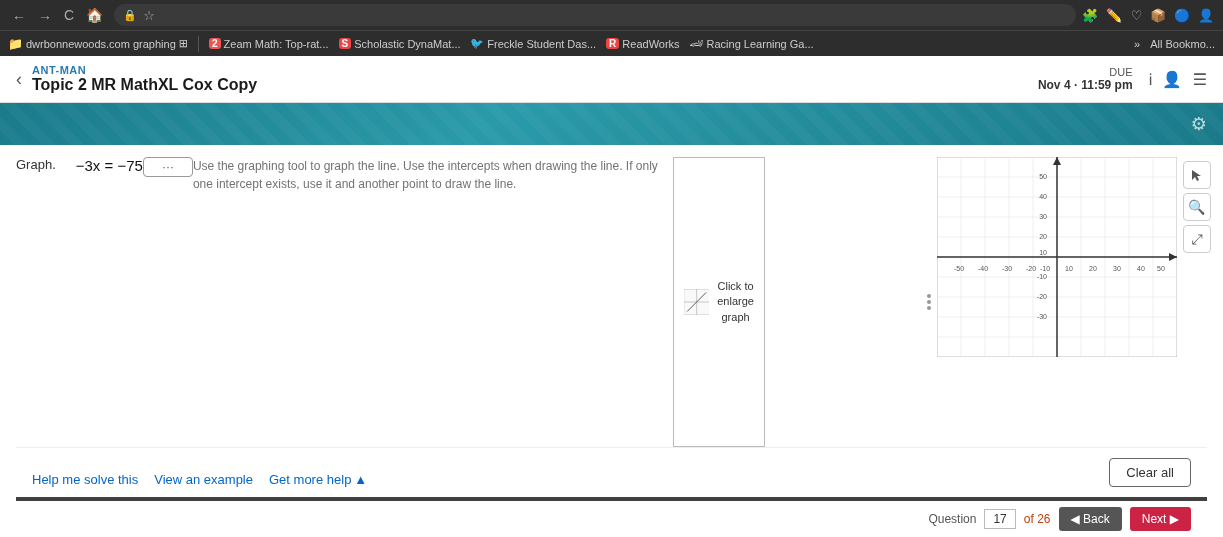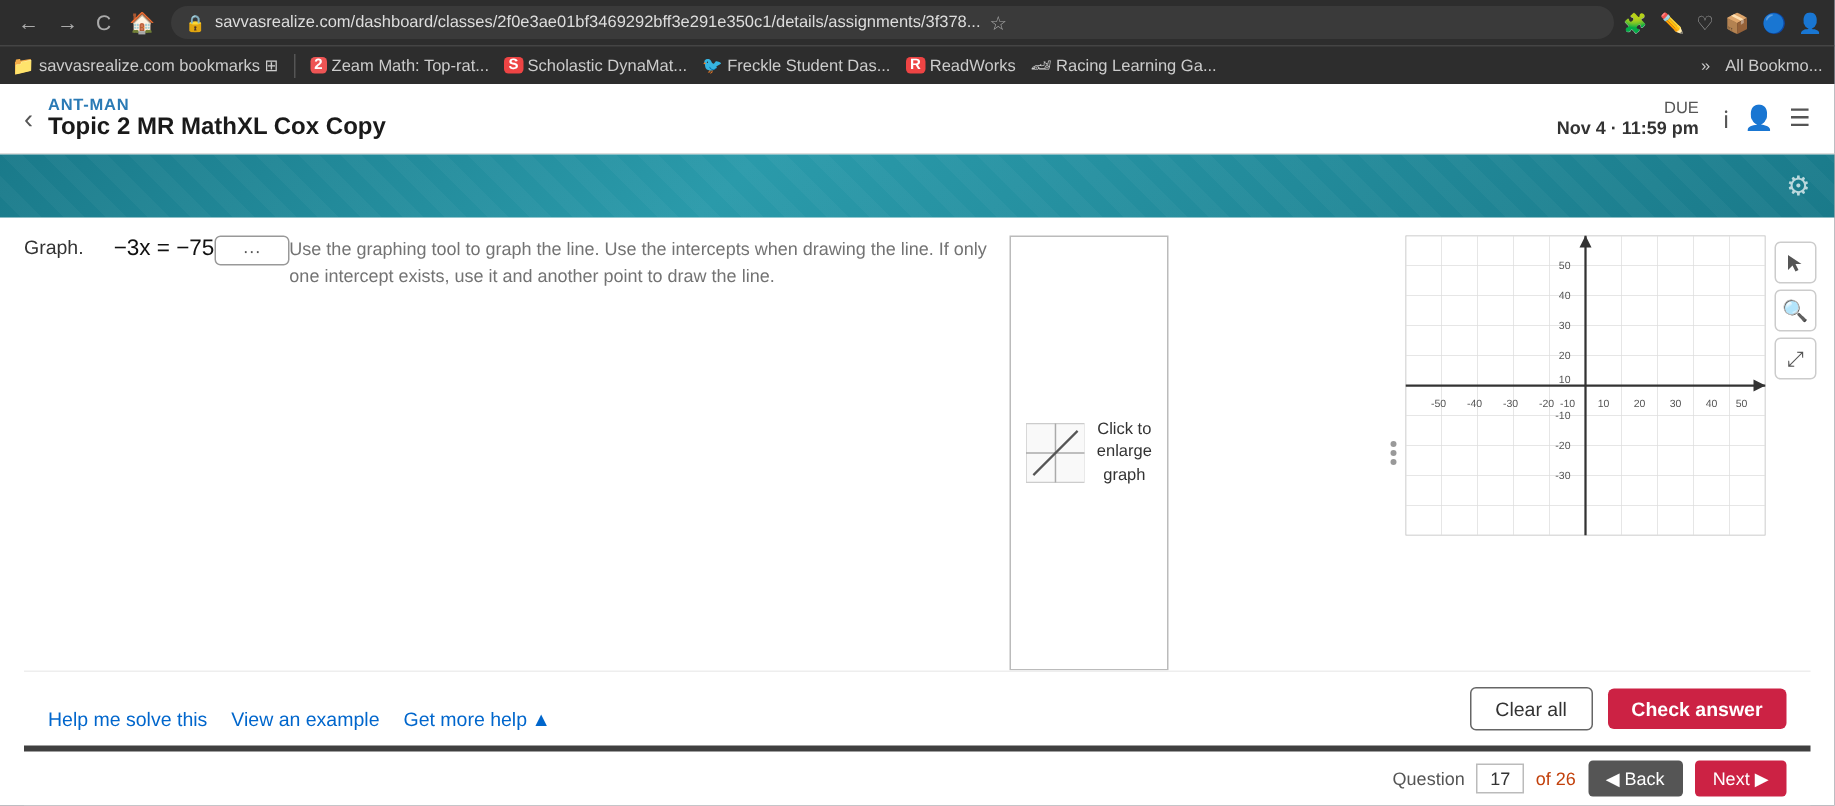--- a/index.html
+++ b/index.html
@@ -246,21 +246,21 @@
       line-height: 1.5;
       max-width: 480px;
       margin-bottom: 12px;
     }
     .enlarge-box {
       display: flex;
       align-items: center;
       border: 1px solid #bbb;
       padding: 6px 10px;
       gap: 8px;
-      width: 106px;
+      width: 92px;
       cursor: pointer;
       background: #fff;
     }
     .enlarge-label {
       font-size: 11px;
       color: #333;
       line-height: 1.4;
       text-align: center;
     }
 
@@ -428,37 +428,36 @@
 
 <div class="browser-chrome">
   <div class="browser-nav-buttons">
     <span class="nav-btn">←</span>
     <span class="nav-btn">→</span>
     <span class="nav-btn">C</span>
     <span class="nav-btn">🏠</span>
   </div>
   <div class="address-bar">
     <span style="color:#aaa;font-size:11px;">🔒</span>
-    <span class="address-text">savvasrealize.com/dashboard/classes/2f0e3ae01bf3469292bff3e291e350c1/details/assignments/3f378...</span>
     <span class="star-icon">☆</span>
   </div>
   <div class="browser-actions">
     <span>🧩</span>
     <span>✏️</span>
     <span>♡</span>
     <span>📦</span>
     <span>🔵</span>
     <span>👤</span>
   </div>
 </div>
 
 <div class="bookmarks-bar">
   <div class="bookmark-item">
     <span class="bk-icon">📁</span>
-    <span>savvasrealize.com bookmarks</span>
+    <span>dwrbonnewoods.com graphing</span>
     <span>⊞</span>
   </div>
   <div class="bookmarks-divider"></div>
   <div class="bookmark-item">
     <span style="background:#e55;color:#fff;border-radius:3px;padding:0 3px;font-size:10px;font-weight:bold;">2</span>
     <span>Zeam Math: Top-rat...</span>
   </div>
   <div class="bookmark-item">
     <span style="background:#e44;color:#fff;border-radius:3px;padding:0 3px;font-size:10px;font-weight:bold;">S</span>
     <span>Scholastic DynaMat...</span>
@@ -613,21 +612,20 @@
 
     <div class="action-bar">
       <a class="help-link">Help me solve this</a>
       <a class="help-link">View an example</a>
       <div class="get-more-help">
         <span>Get more help</span>
         <span>▲</span>
       </div>
       <div class="action-bar-right">
         <button class="clear-all-btn">Clear all</button>
-        <button class="check-answer-btn">Check answer</button>
       </div>
     </div>
 
     <div class="bottom-nav">
       <span class="question-label">Question</span>
       <span class="question-num">17</span>
       <span class="question-of">of 26</span>
       <button class="nav-back-btn">◀ Back</button>
       <button class="nav-next-btn">Next ▶</button>
     </div>

